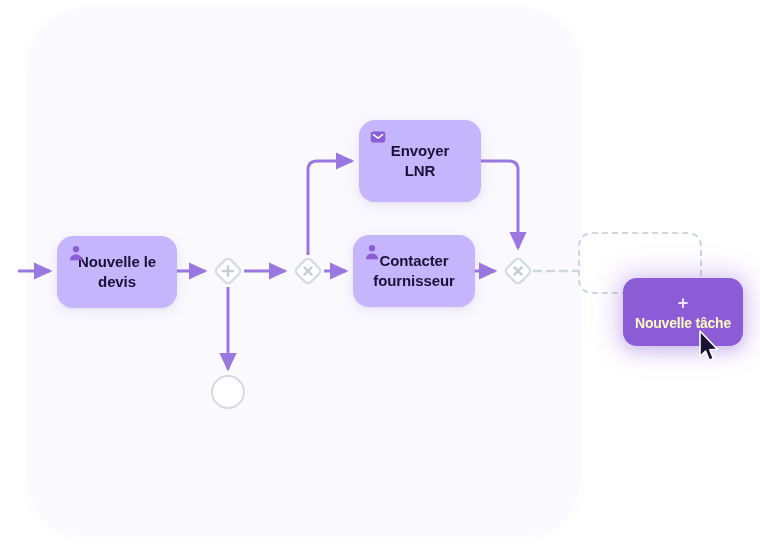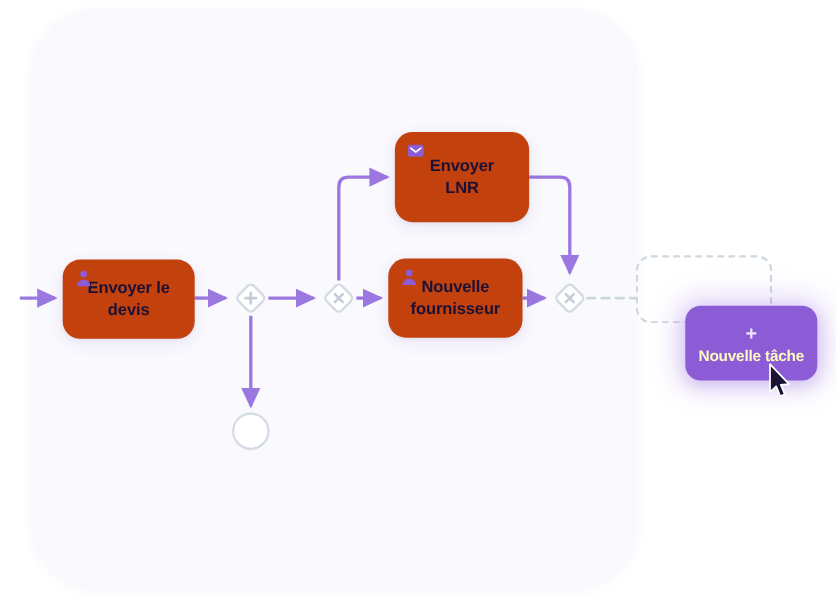--- a/index.html
+++ b/index.html
@@ -40,21 +40,21 @@
     left: 0; top: 0;
     width: 760px;
     height: 546px;
     overflow: visible;
     pointer-events: none;
   }
 
   
   .task-card {
     position: absolute;
-    background: #c2410c;
+    background: #c4b5fd;
     border-radius: 16px;
     box-shadow: 0 4px 14px rgba(90, 70, 150, 0.10),
                 0 1px 3px rgba(90, 70, 150, 0.06);
     box-sizing: border-box;
     display: flex;
     align-items: center;
     justify-content: center;
   }
   .task-label {
     color: #1b1137;
@@ -194,39 +194,39 @@
     </g>
 
     <path d="M534,271 L578,271" fill="none" stroke="#ccd7e0" stroke-width="2.5" stroke-dasharray="7 6" stroke-linecap="round"></path>
   </svg>
 
   <div class="task-card" id="card-valider">
     <svg class="card-icon" viewBox="0 0 16 16" xmlns="http://www.w3.org/2000/svg">
       <circle cx="8" cy="4.2" r="3.1" fill="#8b5cd6"></circle>
       <path d="M1.9,15.2 C1.9,11.6 4.6,9.4 8,9.4 C11.4,9.4 14.1,11.6 14.1,15.2 Z" fill="#8b5cd6"></path>
     </svg>
-    <div class="task-label">Envoyer le
+    <div class="task-label">Nouvelle le
 devis</div>
   </div>
 
   <div class="task-card" id="card-envoyer">
     <svg class="card-icon" viewBox="0 0 16 16" xmlns="http://www.w3.org/2000/svg">
       <rect x="0.7" y="2.6" width="14.6" height="10.8" rx="2.6" fill="#8b5cd6"></rect>
       <path d="M3.4,5.6 L8,9.2 L12.6,5.6" fill="none" stroke="#ffffff" stroke-width="1.5" stroke-linecap="round" stroke-linejoin="round"></path>
     </svg>
     <div class="task-label">Envoyer
 LNR</div>
   </div>
 
   <div class="task-card" id="card-contacter">
     <svg class="card-icon" viewBox="0 0 16 16" xmlns="http://www.w3.org/2000/svg">
       <circle cx="8" cy="4.2" r="3.1" fill="#8b5cd6"></circle>
       <path d="M1.9,15.2 C1.9,11.6 4.6,9.4 8,9.4 C11.4,9.4 14.1,11.6 14.1,15.2 Z" fill="#8b5cd6"></path>
     </svg>
-    <div class="task-label">Nouvelle
+    <div class="task-label">Contacter
 fournisseur</div>
   </div>
 
   <svg class="gateway" id="gw-parallel" viewBox="0 0 32 32" xmlns="http://www.w3.org/2000/svg">
     <rect x="6.2" y="6.2" width="19.6" height="19.6" rx="4.2" transform="rotate(45 16 16)" fill="#ffffff" stroke="#d3dbe4" stroke-width="2.2"></rect>
     <g stroke="#c3ced9" stroke-width="2.4" stroke-linecap="round">
       <path d="M11.2,16 L20.8,16"></path>
       <path d="M16,11.2 L16,20.8"></path>
     </g>
   </svg>

